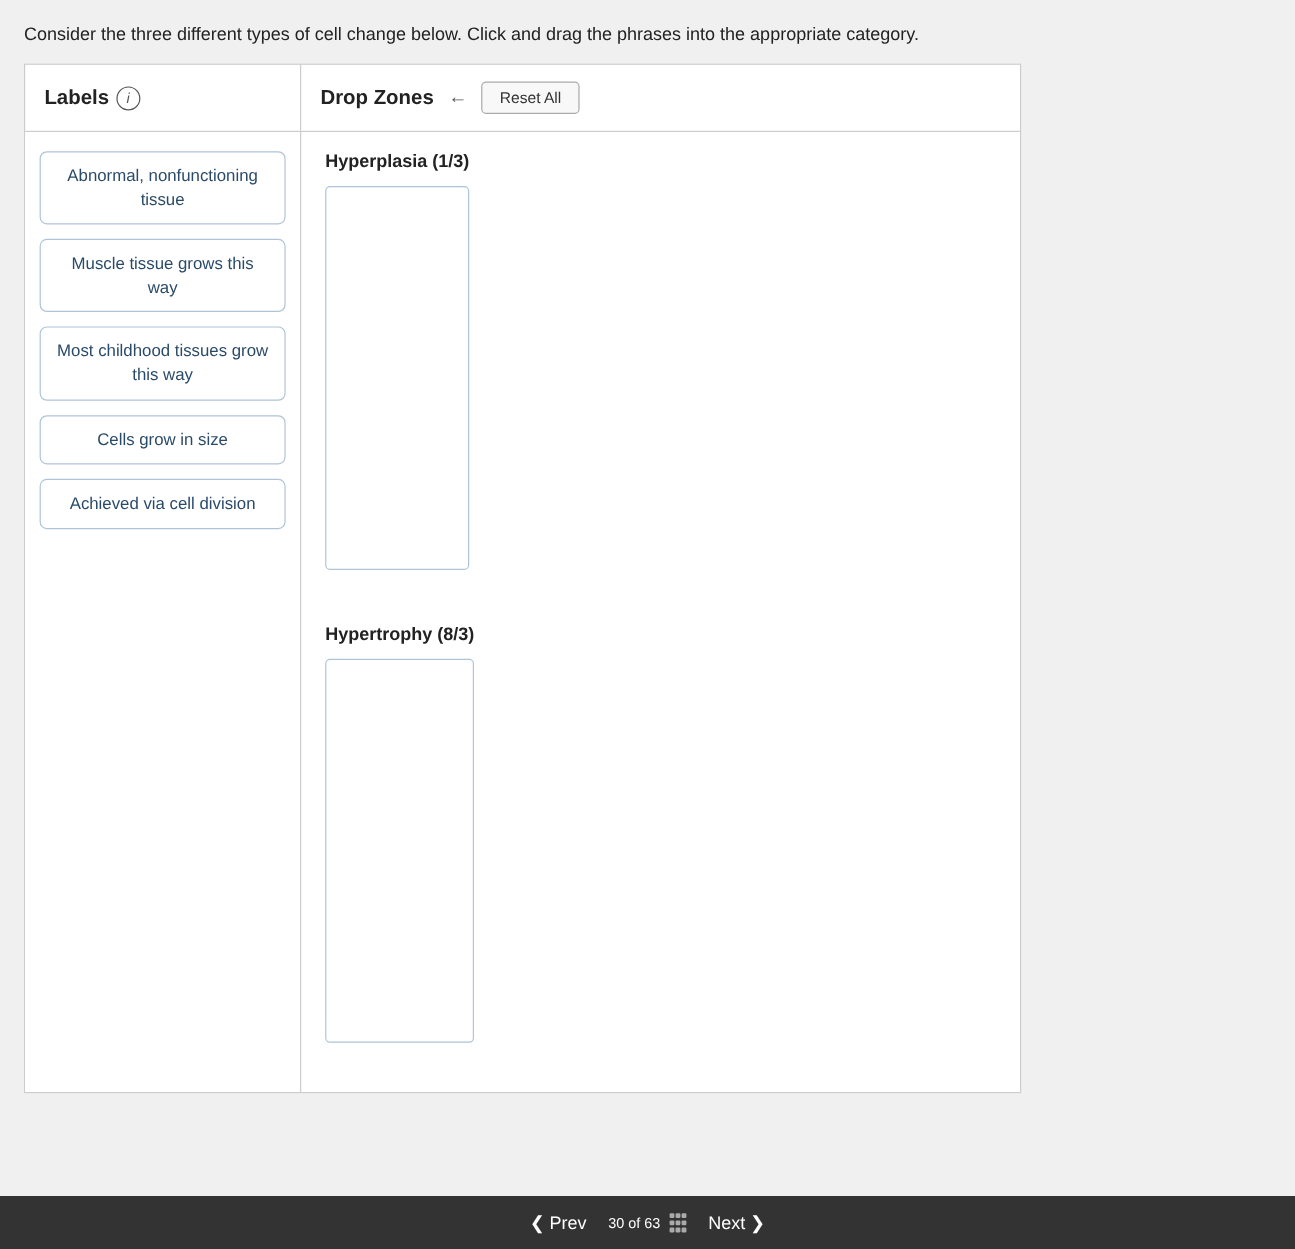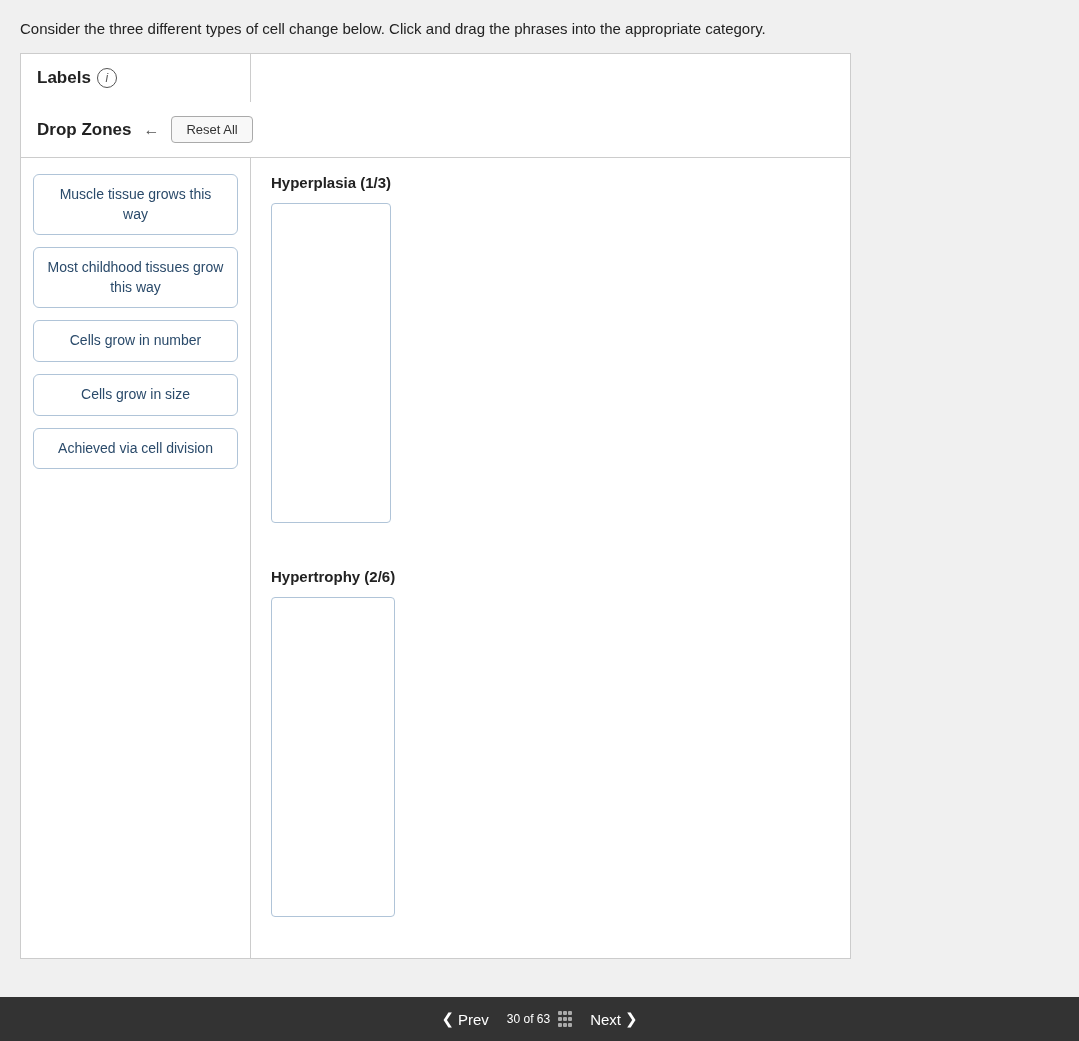--- a/index.html
+++ b/index.html
@@ -23,21 +23,21 @@
     }
     .main-container {
       background: #fff;
       border: 1px solid #ccc;
       display: flex;
       flex-direction: column;
       width: 100%;
     }
     .header-row {
       display: flex;
-      flex-direction: column;
+      flex-direction: row;
       border-bottom: 1px solid #ccc;
     }
     .labels-header {
       width: 230px;
       min-width: 230px;
       padding: 14px 16px;
       font-size: 17px;
       font-weight: bold;
       color: #222;
       border-right: 1px solid #ccc;
@@ -194,35 +194,35 @@
         <span class="dropzones-title">Drop Zones</span>
         <span class="back-arrow">←</span>
         <button class="reset-all-btn">Reset All</button>
       </div>
     </div>
 
     <div class="content-row">
 
       <div class="labels-panel">
 
+      <div class="label-card" draggable="true">Abnormal, nonfunctioning tissue</div>
           <div class="label-card" draggable="true">Muscle tissue grows this way</div>
           <div class="label-card" draggable="true">Most childhood tissues grow this way</div>
-          <div class="label-card" draggable="true">Cells grow in number</div>
           <div class="label-card" draggable="true">Cells grow in size</div>
           <div class="label-card" draggable="true">Achieved via cell division</div>
         </div>
 
       <div class="dropzones-panel">
 
       <div class="dropzone-column">
             <div class="dropzone-title">Hyperplasia (1/3)</div>
             <div class="dropzone-box"></div>
           </div>
           <div class="dropzone-column">
-            <div class="dropzone-title">Hypertrophy (2/6)</div>
+            <div class="dropzone-title">Hypertrophy (8/3)</div>
             <div class="dropzone-box"></div>
           </div>
         </div>
     </div>
   </div>
 </div>
 
 <div class="footer-bar">
   <button class="footer-btn">
     <span>❮</span>

